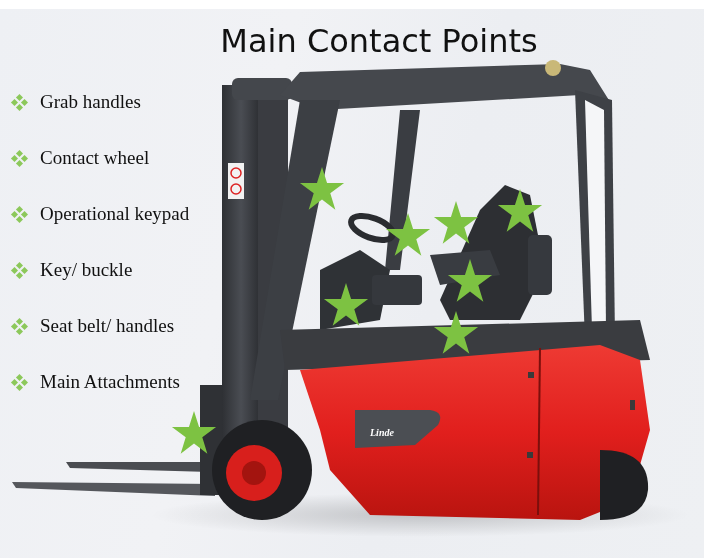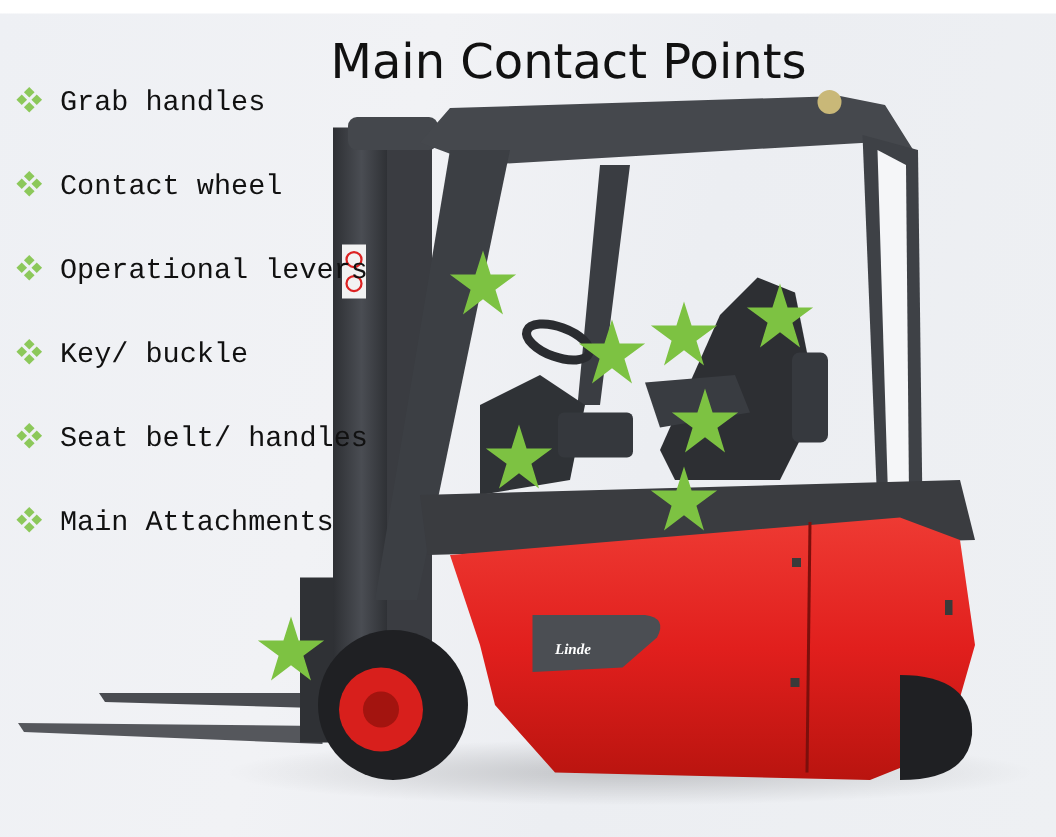--- a/index.html
+++ b/index.html
@@ -1,20 +1,20 @@
 <!DOCTYPE html>
 <html><head>
 <meta charset="utf-8">
 <style>
   html,body{margin:0;padding:0;}
   body{width:704px;height:558px;overflow:hidden;position:relative;background:#ffffff;font-family:"Liberation Sans","DejaVu Sans",sans-serif;}
   .slide{position:absolute;left:0;top:9px;width:704px;height:549px;background:linear-gradient(105deg,#eef0f4 0%,#f1f2f5 35%,#eceef2 60%,#eef0f3 100%);overflow:hidden;}
   .title{position:absolute;left:0;top:13px;width:758px;text-align:center;font-size:32px;color:#111;font-family:"DejaVu Sans","Liberation Sans",sans-serif;letter-spacing:0px;}
   .bullets{position:absolute;left:10px;top:48px;margin:0;padding:0;list-style:none;}
-  .bullets li{height:56px;display:flex;align-items:flex-start;font-size:19px;color:#111;font-family:Liberation Mono, monospace;}
+  .bullets li{height:56px;display:flex;align-items:flex-end;font-size:19px;color:#111;font-family:Liberation Serif, serif;}
   .bullets .bul{width:30px;display:inline-block;position:relative;height:20px;}
   .bul i{position:absolute;width:5px;height:5px;background:#8cc85a;transform:rotate(45deg);}
   .truck{position:absolute;left:0;top:0;}
   .star{position:absolute;width:46px;height:46px;}
 </style>
 </head>
 <body>
 
 <div class="slide">
 
@@ -106,21 +106,21 @@
         </span>
         <span>Contact wheel</span>
       </li>
     <li>
         <span class="bul">
           <i style="left:7px;top:2px"></i>
           <i style="left:2px;top:7px"></i>
           <i style="left:12px;top:7px"></i>
           <i style="left:7px;top:12px"></i>
         </span>
-        <span>Operational levers</span>
+        <span>Operational keypad</span>
       </li>
     <li>
         <span class="bul">
           <i style="left:7px;top:2px"></i>
           <i style="left:2px;top:7px"></i>
           <i style="left:12px;top:7px"></i>
           <i style="left:7px;top:12px"></i>
         </span>
         <span>Key/ buckle</span>
       </li>

